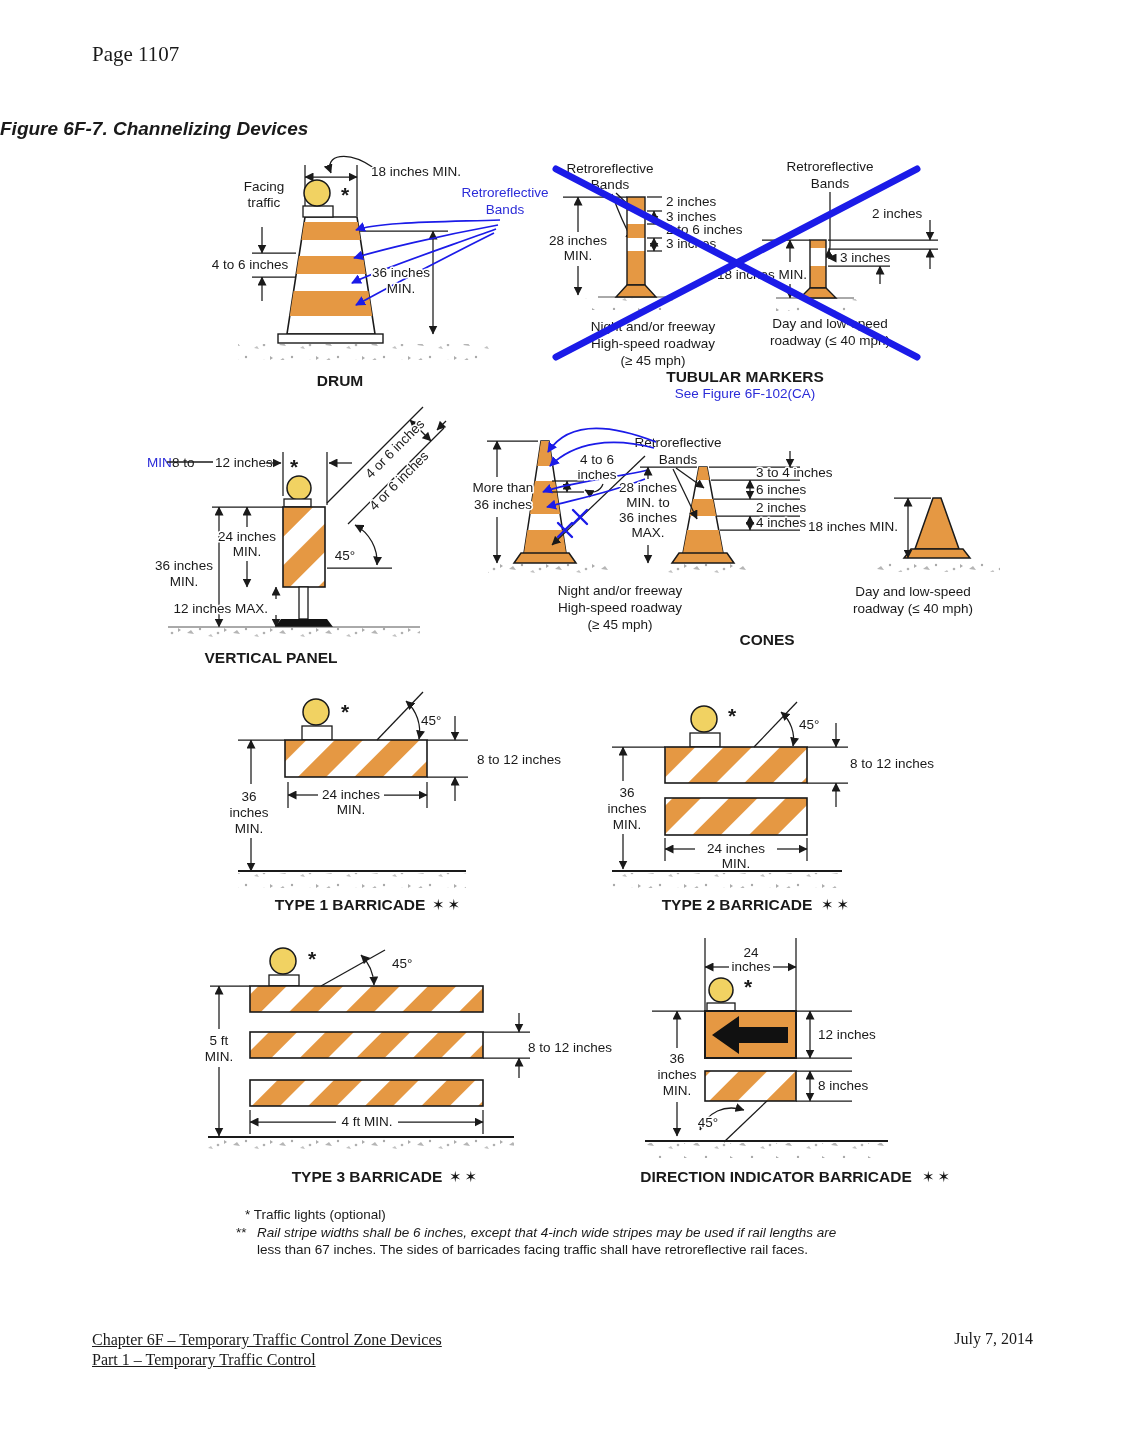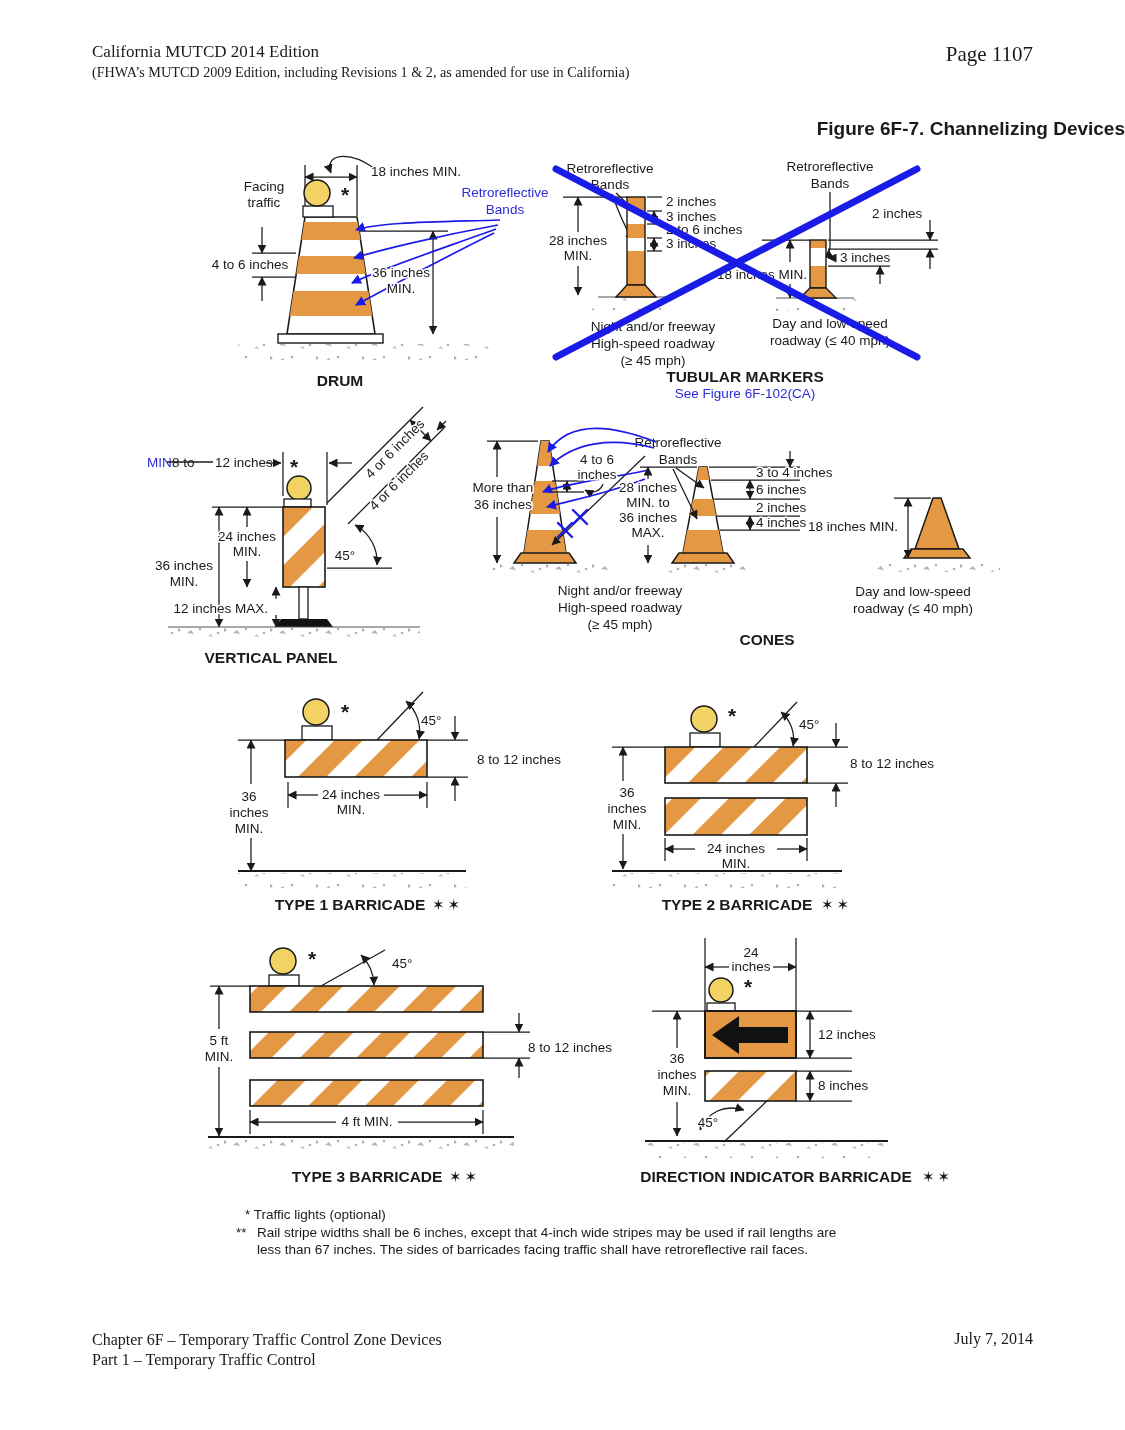--- a/index.html
+++ b/index.html
@@ -3,46 +3,42 @@
 <meta charset="utf-8">
 <style>
   html,body{margin:0;padding:0;background:#fff;}
   body{width:1125px;height:1430px;position:relative;font-family:"Liberation Sans",sans-serif;color:#1a1a1a;}
   .abs{position:absolute;}
   .serif{font-family:"Liberation Serif",serif;}
   #hdr{left:92px;top:42px;width:941px;display:flex;justify-content:space-between;}
   #hdr .l1{font-size:17px;}
   #hdr .l2{font-size:14.2px;margin-top:2px;}
   #hdr .pg{font-size:21px;white-space:nowrap;}
-  #figtitle{left:0;top:118px;width:1125px;text-align:right;font-weight:700;font-size:19px;}
+  #figtitle{left:0;top:118px;width:1125px;text-align:left;font-weight:700;font-size:19px;font-style:italic;}
   #fnotes div{position:absolute;font-size:13.5px;white-space:nowrap;}
   #ftr{left:92px;top:1330px;width:941px;display:flex;justify-content:space-between;font-size:16px;}
-  #ftr .fl div{line-height:20px;}
+  #ftr .fl div{line-height:20px;text-decoration:underline;}
   svg text{font-family:"Liberation Sans",sans-serif;font-size:13.5px;fill:#1a1a1a;stroke:#fff;stroke-width:3.2px;paint-order:stroke;stroke-linejoin:round;}
   svg text.b{font-weight:700;font-size:15.5px;}
   svg text.blue{fill:#2B2BD8;}
   svg text.ast{font-size:21px;font-weight:700;}
   svg text.star{font-family:"DejaVu Sans",sans-serif;font-size:15px;font-weight:700;letter-spacing:3px;}
   svg line{stroke:#1a1a1a;stroke-width:1.25;}
   svg line.gl{stroke-width:1.8;}
   svg line.thin{stroke:#555;stroke-width:1;}
   svg line.bx{stroke:#1B1BE8;stroke-width:7;stroke-linecap:round;}
   svg line.bx2{stroke:#1B1BE8;stroke-width:2.4;stroke-linecap:round;}
   svg line.strike{stroke-width:1.4;}
   svg path.ln{fill:none;stroke:#1a1a1a;stroke-width:1.25;}
   svg path.lnb{fill:none;stroke:#1B1BE8;stroke-width:1.7;}
 </style>
 </head>
 <body>
 
 <div id="hdr" class="abs serif">
-  <div>
-    <div class="l1">California MUTCD 2014 Edition</div>
-    <div class="l2">(FHWA’s MUTCD 2009 Edition, including Revisions 1 &amp; 2, as amended for use in California)</div>
-  </div>
   <div class="pg">Page 1107</div>
 </div>
 
 <div id="figtitle" class="abs">Figure 6F-7.  Channelizing Devices</div>
 
 <svg class="abs" style="left:0;top:145px;" width="1125" height="1125" viewBox="0 145 1125 1125">
   <defs>
     <marker id="m" markerUnits="userSpaceOnUse" markerWidth="9" markerHeight="9" refX="8.5" refY="4.5" orient="auto-start-reverse">
       <path d="M0,0 L9,4.5 L0,9 z" fill="#1a1a1a" stroke="none"></path>
     </marker>
@@ -454,21 +450,21 @@
     <line class="gl" x1="645" y1="1141" x2="888" y2="1141"></line>
     <rect x="645" y="1143" width="243" height="15" fill="url(#grv)"></rect>
     <text x="776" y="1182" text-anchor="middle" class="b">DIRECTION INDICATOR BARRICADE</text>
     <text x="922" y="1182" class="star">✶✶</text>
   </g>
 </svg>
 
 <div id="fnotes">
   <div style="left:245px;top:1207px;">* Traffic lights (optional)</div>
   <div style="left:236px;top:1225px;">**</div>
-  <div style="left:257px;top:1225px;">Rail stripe widths shall be 6 inches, except that 4-inch wide stripes may be used if rail lengths are</div>
+  <div style="left:257px;top:1225px;font-style:italic;">Rail stripe widths shall be 6 inches, except that 4-inch wide stripes may be used if rail lengths are</div>
   <div style="left:257px;top:1242px;">less than 67 inches.  The sides of barricades facing traffic shall have retroreflective rail faces.</div>
 </div>
 
 <div id="ftr" class="abs serif">
   <div class="fl">
     <div>Chapter 6F – Temporary Traffic Control Zone Devices</div>
     <div>Part 1 – Temporary Traffic Control</div>
   </div>
   <div>July 7, 2014</div>
 </div>

